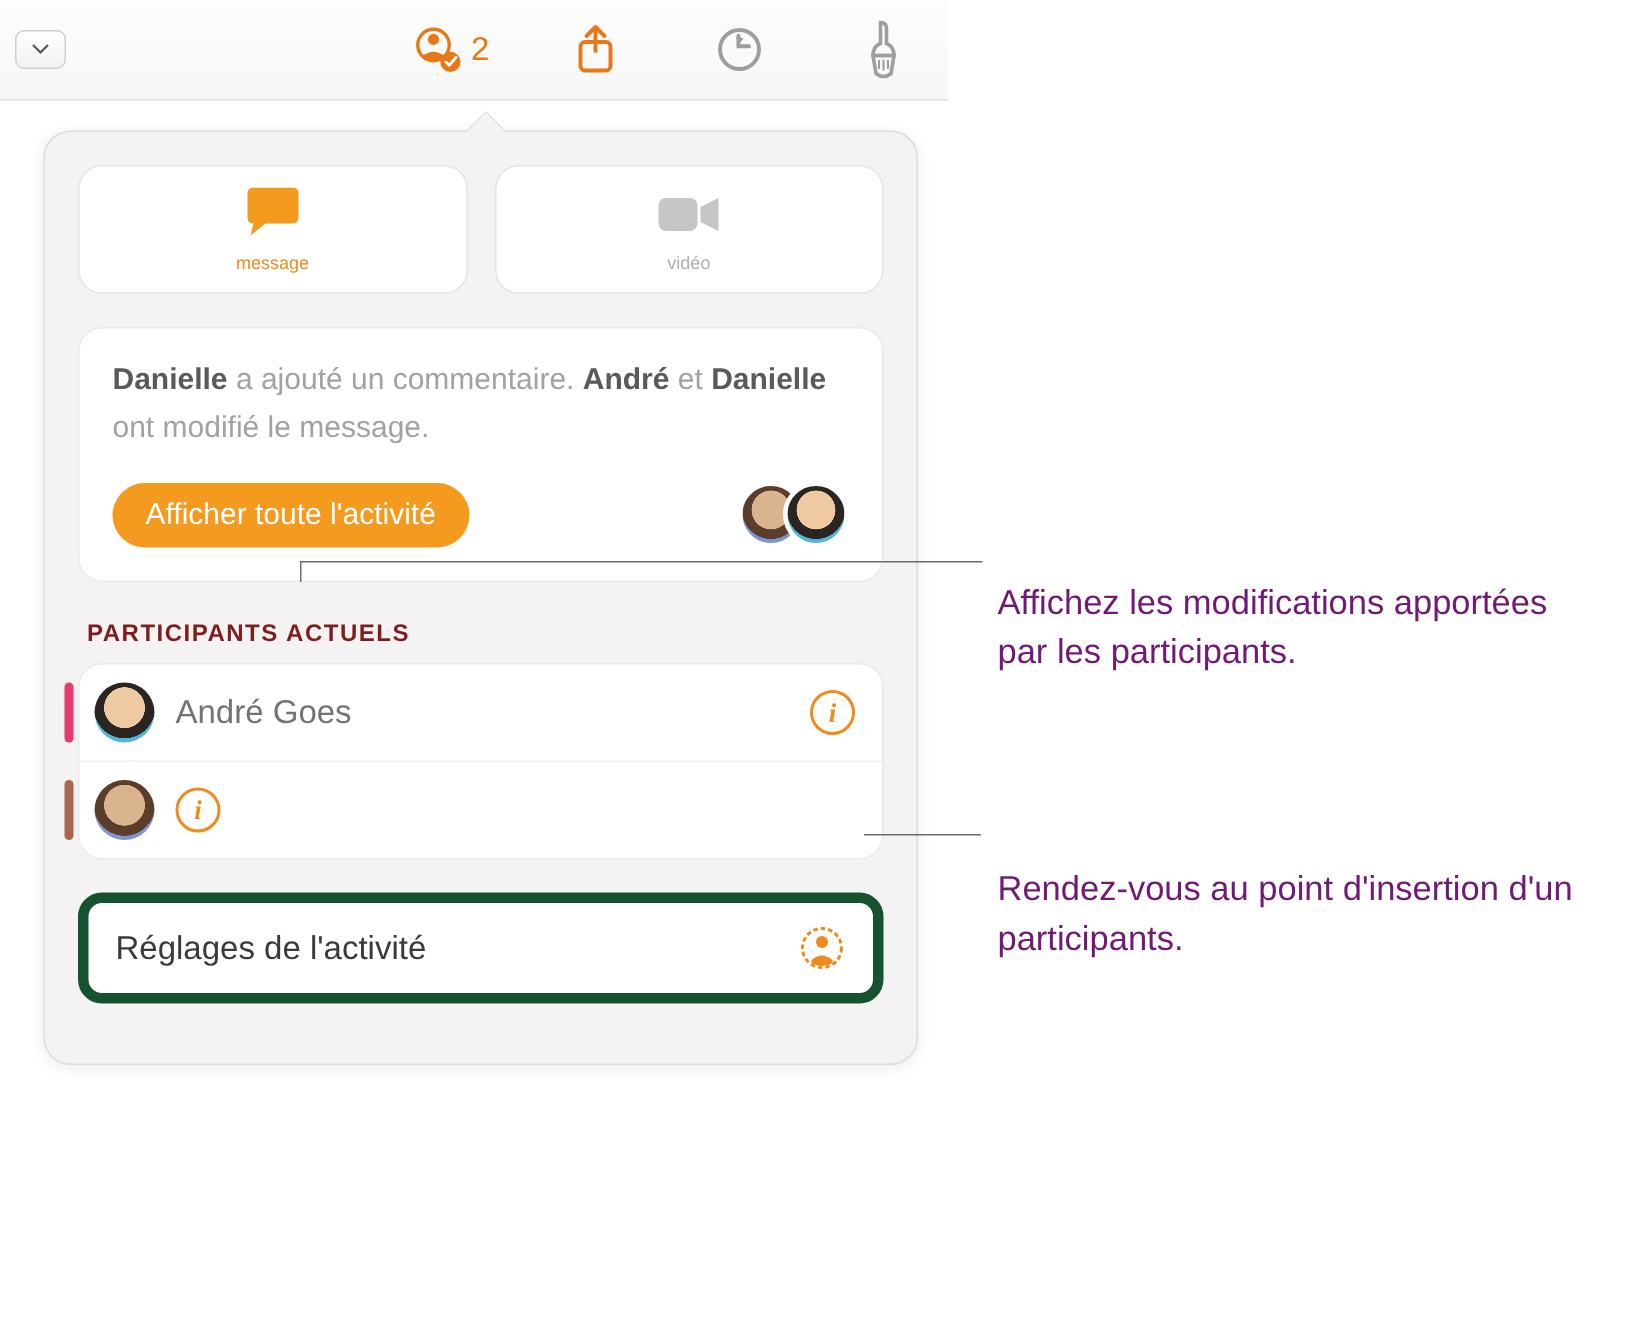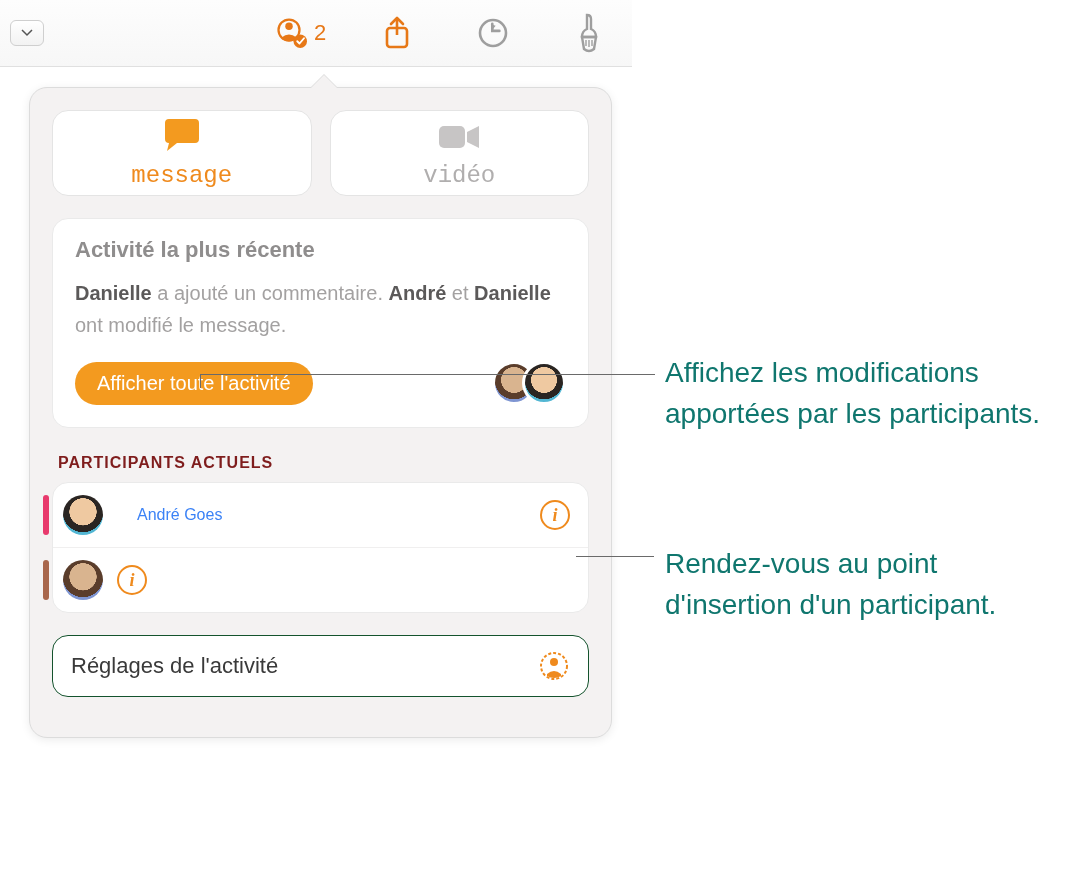--- a/index.html
+++ b/index.html
@@ -36,21 +36,21 @@
     filter: drop-shadow(0 -1px 0 #dcdcdc);
   }
 
   
   .actions { display:flex; gap:18px; margin-bottom: 22px; }
   .action {
     flex:1 1 0; height:86px; background:#fff; border:1px solid #e4e4e4; border-radius:16px;
     display:flex; flex-direction:column; align-items:center; justify-content:center; gap:6px;
   }
   .action .icon-slot { height:38px; display:flex; align-items:center; justify-content:center;}
-  .action .lbl { font-size:24px; color:#b0aeae;font-family:Liberation Mono, monospace; }
+  .action .lbl { font-size:12px; color:#b0aeae; }
   .action.active .lbl { color:#ef8a1d; }
 
   
   .activity-card {
     background:#fff; border:1px solid #eaeaea; border-radius:16px; padding:18px 22px 22px 22px;
     margin-bottom: 26px;
   }
   .activity-title { font-size:22px; font-weight:600; color:#8f8d8d; margin-bottom:14px; }
   .activity-text { font-size:20px; line-height:1.6; color:#a3a1a1; margin-bottom:20px;}
   .activity-text .strong { color:#5b5959; font-weight:700;margin-top:20px; }
@@ -81,38 +81,38 @@
   .participant:last-child { border-bottom:none;}
   .part-bar { position:absolute; left:-10px; top:12px; bottom:12px; width:6px; border-radius:3px; }
   .bar1{ background:#e83a6d;}
   .bar2{ background:#a8674c;}
   .part-avatar {
     width:40px; height:40px; border-radius:50%;
     display:flex; align-items:center; justify-content:center;
   }
   .pa1 { background: radial-gradient(circle at 50% 42%, #efc9a1 0 44%, #2a2522 45% 66%, #52b6d3 67% 100%); }
   .pa2 { background: radial-gradient(circle at 50% 42%, #d9b48f 0 44%, #5a3d2b 45% 66%, #7e95d2 67% 100%); }
-  .part-name { flex:1; font-size:16px; color:#3b82f6;margin-left:20px; }
+  .part-name { flex:1; font-size:22px; color:#737373; }
   .info-circle {
     width:30px; height:30px; border:2px solid #ef8a1d; border-radius:50%;
     display:flex; align-items:center; justify-content:center;
     color:#ef8a1d; font-family: Georgia, 'Times New Roman', serif; font-style: italic;
     font-size:18px; line-height:1; font-weight:600;
   }
 
   
   .setting-card {
-    background:#fff; border:1px solid #14532d; border-radius:16px; margin-bottom:18px;
+    background:#fff; border:7px solid #14532d; border-radius:16px; margin-bottom:18px;
     display:flex; align-items:center; justify-content:space-between;
     padding:14px 18px;
   }
   .setting-label { font-size:22px; color:#3a3a3a; }
 
   
-  .callout { position:absolute; font-size:28px; line-height:1.45; color:#0f766e; }
+  .callout { position:absolute; font-size:23px; line-height:1.45; color:#701a75;margin-top:32px; }
   .callout1 { top: 353px; left: 665px; width: 400px;}
   .callout2 { top: 544px; left: 665px; width: 400px;}
   .leader { position:absolute; background:#6a6a6a; }
   .leader1h { top: 374px; left: 200px; width: 455px; height:1px;}
   .leader1v { top: 374px; left: 200px; width:1px; height: 14px;}
   .leader2h { top: 556px; left: 576px; width: 78px; height:1px;}
 
 </style>
 </head>
 <body>
@@ -176,21 +176,20 @@
         <svg width="44" height="30" viewBox="0 0 44 30">
           <rect x="2" y="4" width="26" height="22" rx="5" fill="#c7c5c5"></rect>
           <path d="M30 10 L42 4 L42 26 L30 20 Z" fill="#c7c5c5"></path>
         </svg>
       </div>
       <span class="lbl">vidéo</span>
     </div>
   </div>
 
   <div class="activity-card">
-    <div class="activity-title">Activité la plus récente</div>
     <div class="activity-text">
       <span class="strong">Danielle</span><span> a ajouté un commentaire. </span><span class="strong">André</span><span> et </span><span class="strong">Danielle</span><span> ont modifié le message.</span>
     </div>
     <div class="activity-row">
       <button class="show-all-btn">Afficher toute l'activité</button>
       <div class="avatars">
         <div class="avatar a1"></div>
         <div class="avatar a2"></div>
       </div>
     </div>
@@ -221,15 +220,15 @@
   </div>
 
 
 </div>
 
 <div class="leader leader1v"></div>
 <div class="leader leader1h"></div>
 <div class="leader leader2h"></div>
 
 <div class="callout callout1">Affichez les modifications apportées par les participants.</div>
-<div class="callout callout2">Rendez-vous au point d'insertion d'un participant.</div>
+<div class="callout callout2">Rendez-vous au point d'insertion d'un participants.</div>
 
 </div>
 
 </body></html>

